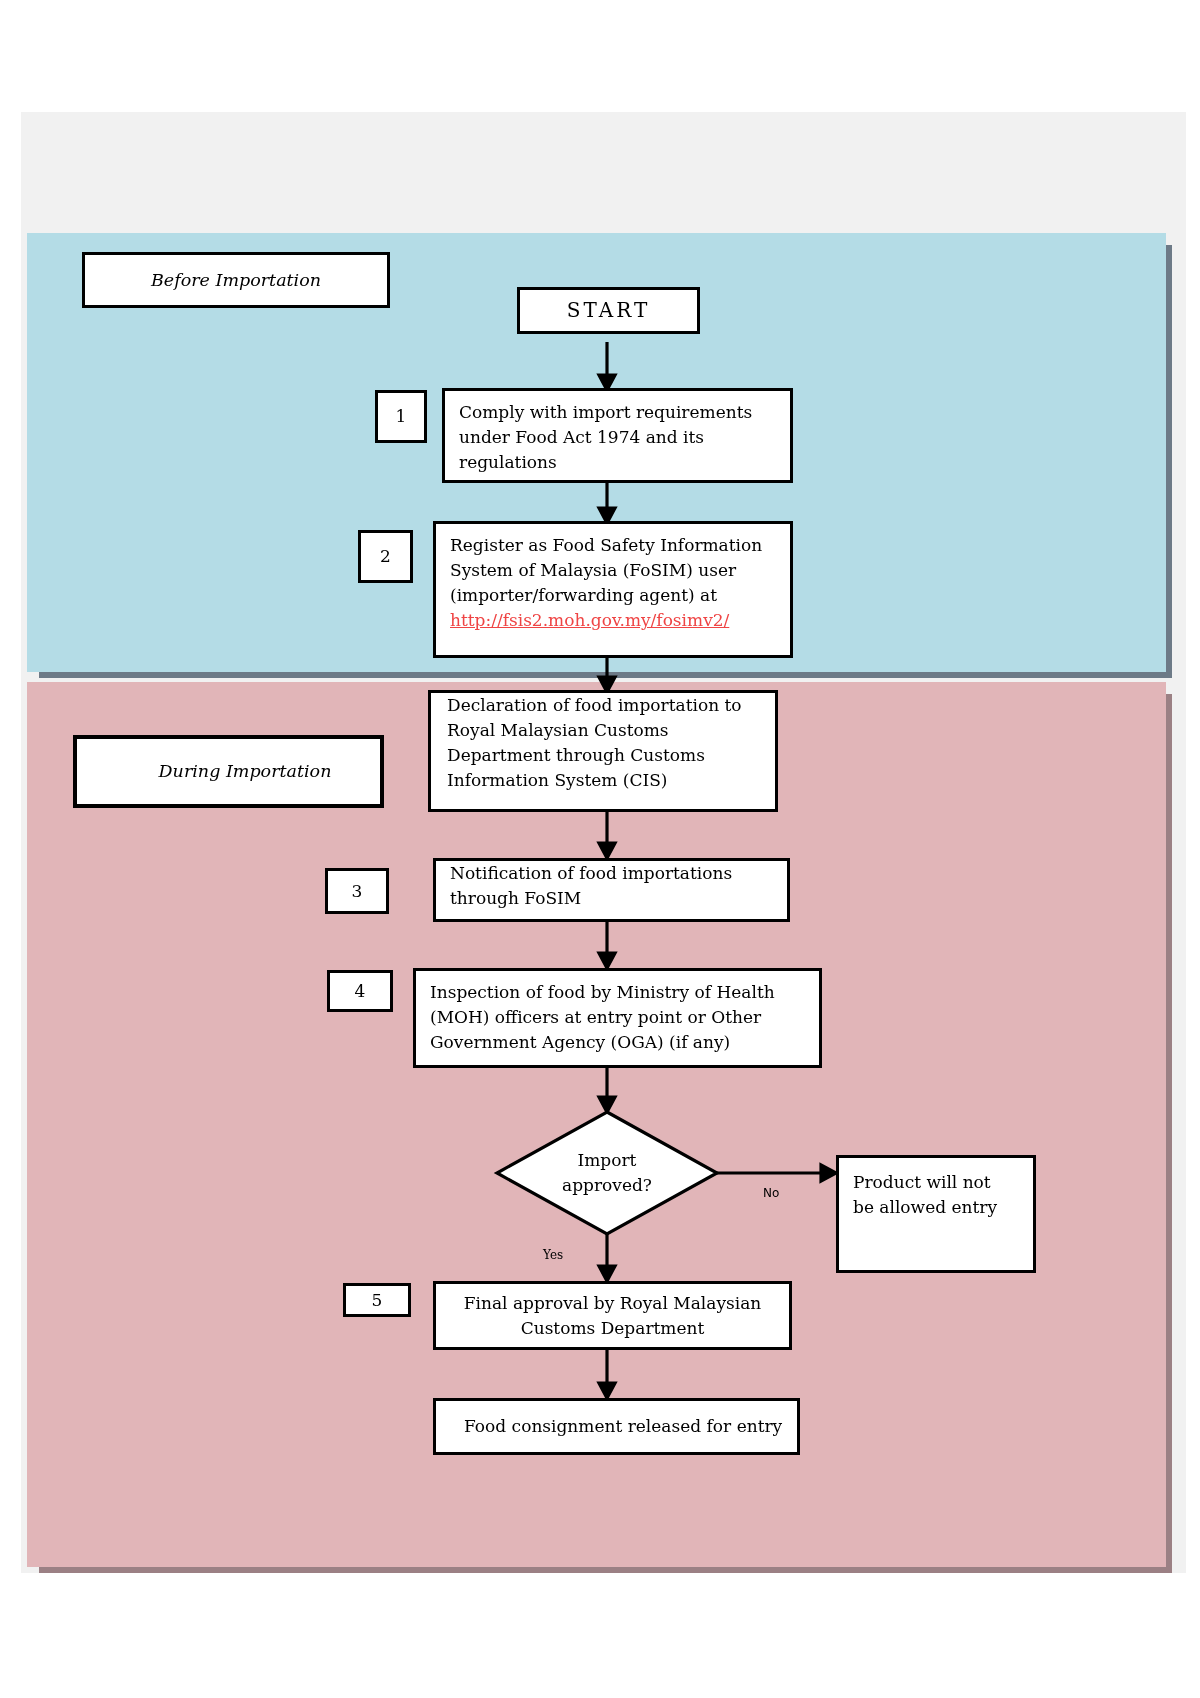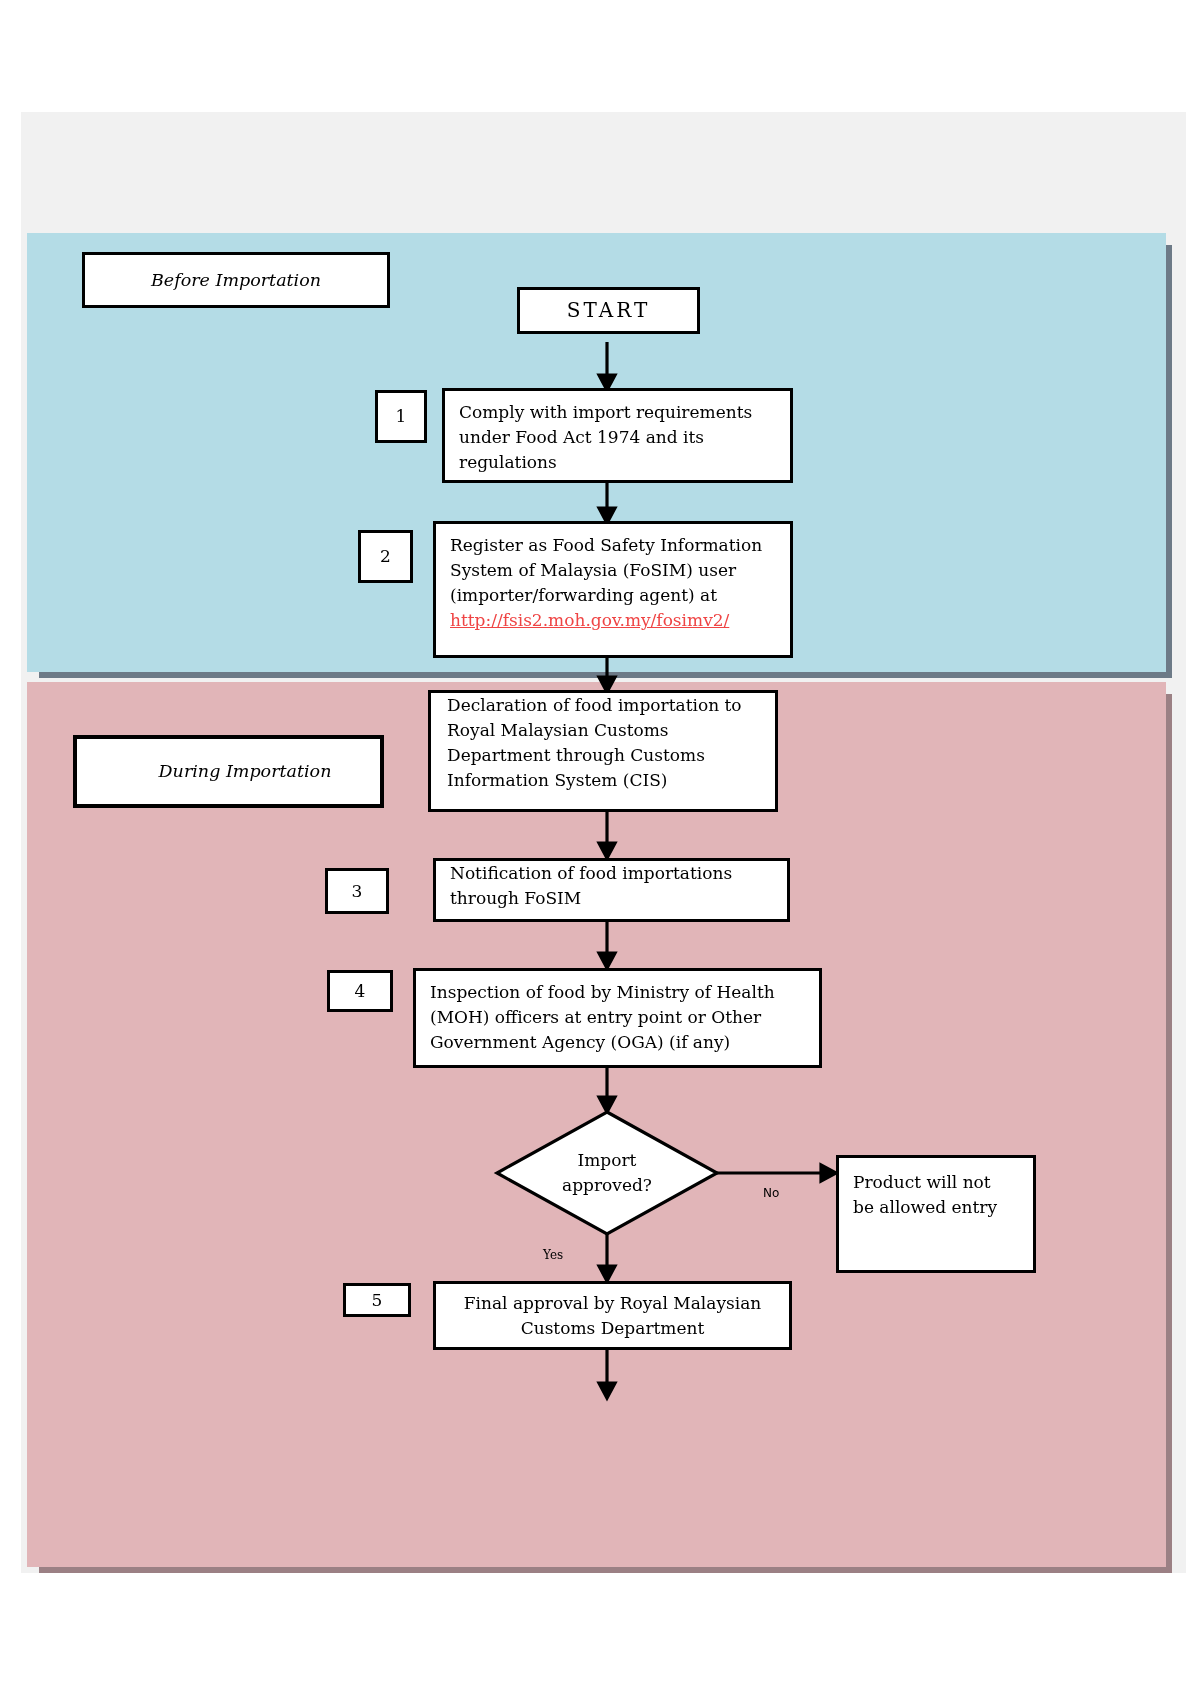--- a/index.html
+++ b/index.html
@@ -121,13 +121,14 @@
   <div class="edge-label lbl-no">No</div>
   <div class="edge-label lbl-yes">Yes</div>
 
   <div class="node pre reject">Product will not
 be allowed entry</div>
 
   <div class="node numbox n5">5</div>
   <div class="node pre b5">Final approval by Royal Malaysian
 Customs Department</div>
 
+  <div class="node release">Food consignment released for entry</div>
 </div>
 
 </body></html>

